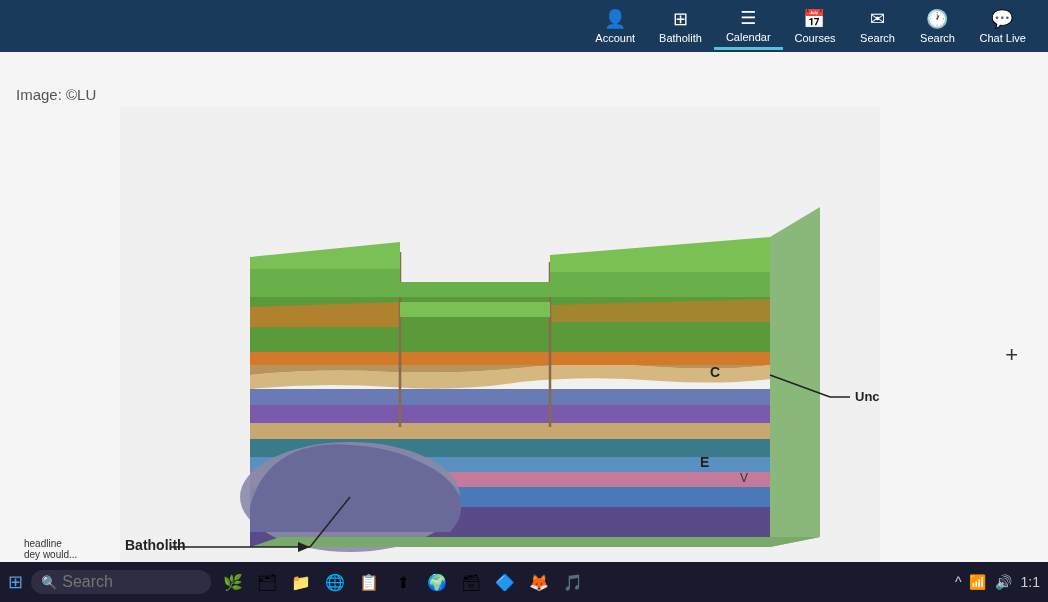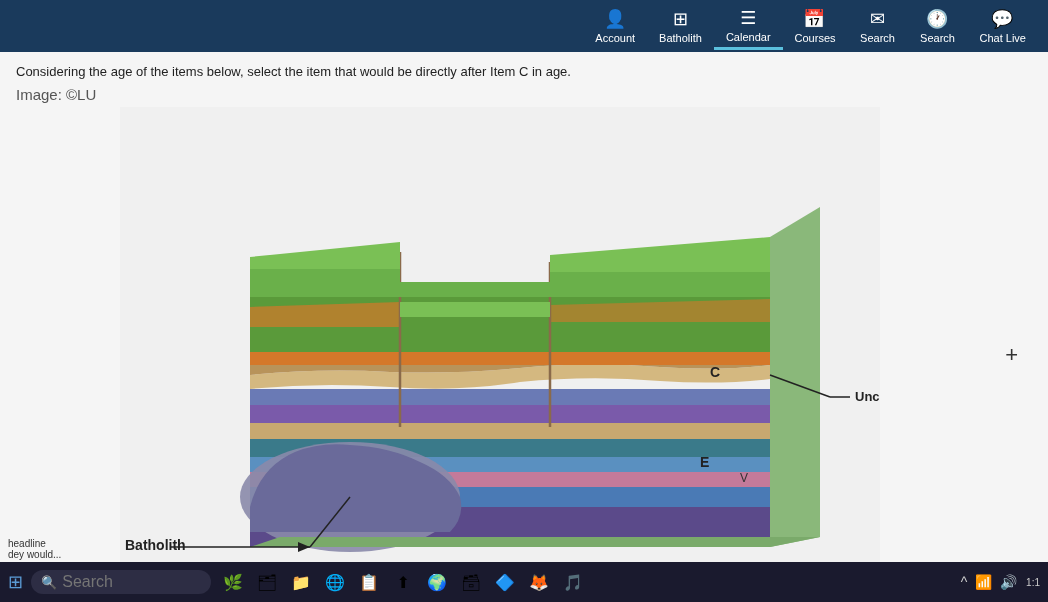--- a/index.html
+++ b/index.html
@@ -159,28 +159,28 @@
       gap: 8px;
       margin-left: auto;
       color: #ccc;
       font-size: 11px;
     }
     .taskbar-right .sys-icon {
       font-size: 14px;
       cursor: pointer;
     }
     .taskbar-time {
-      font-size: 10px;
+      font-size: 14px;
       color: #ccc;
     }
 
     .headline-text {
       position: absolute;
       bottom: 42px;
-      left: 8px;
+      left: 24px;
       font-size: 10px;
       color: #333;
     }
   </style>
 </head>
 <body>
 
 <nav class="top-nav">
   <div class="nav-item">
     <span class="nav-icon">👤</span>
@@ -206,21 +206,20 @@
     <span class="nav-icon">🕐</span>
     <span>Search</span>
   </div>
   <div class="nav-item">
     <span class="nav-icon">💬</span>
     <span>Chat Live</span>
   </div>
 </nav>
 
 <div class="main-content">
-  <p class="question-text">Considering the age of the items below, select the item that would be directly after Item C in age.</p>
   <p class="image-credit">Image: ©LU</p>
 
   <div class="diagram-container">
     <svg class="diagram-svg" viewBox="0 0 760 460">
 
       <rect x="0" y="0" width="760" height="460" fill="#f0f0f0"></rect>
 
       <polygon points="130,440 650,440 650,400 130,400" fill="#5b4a8a"></polygon>
 
       <polygon points="130,400 650,400 650,380 130,380" fill="#4a7ab5"></polygon>

